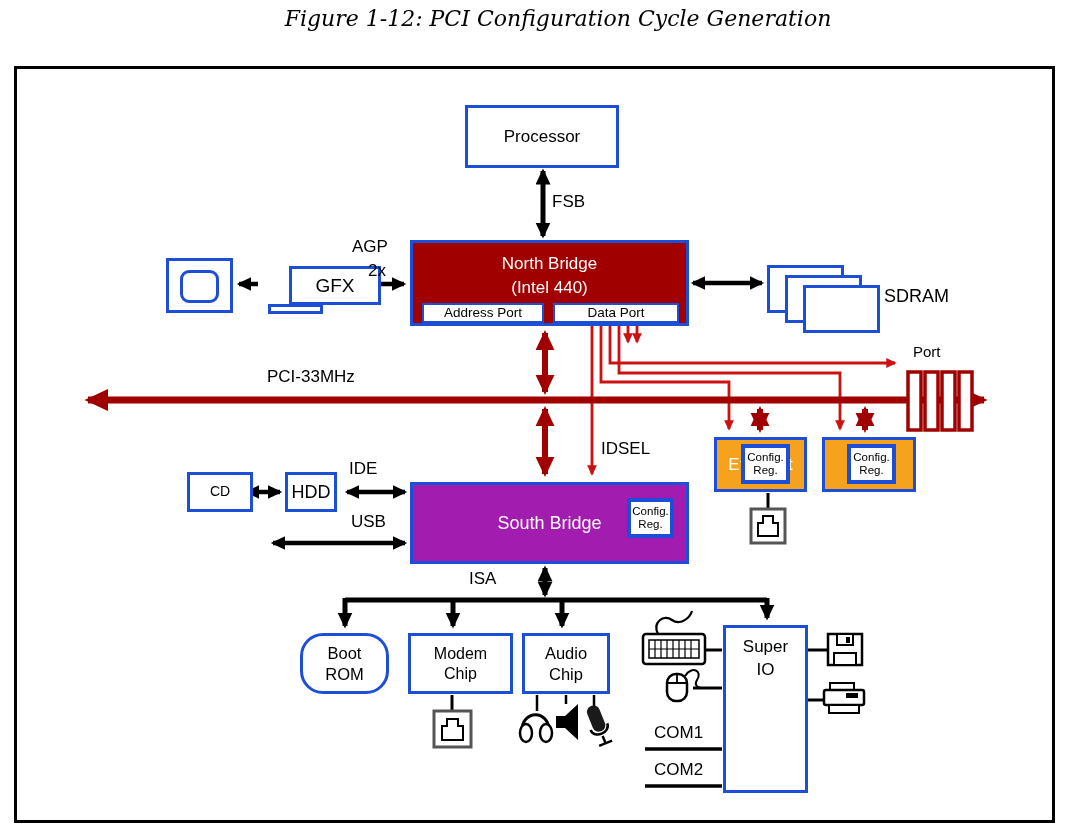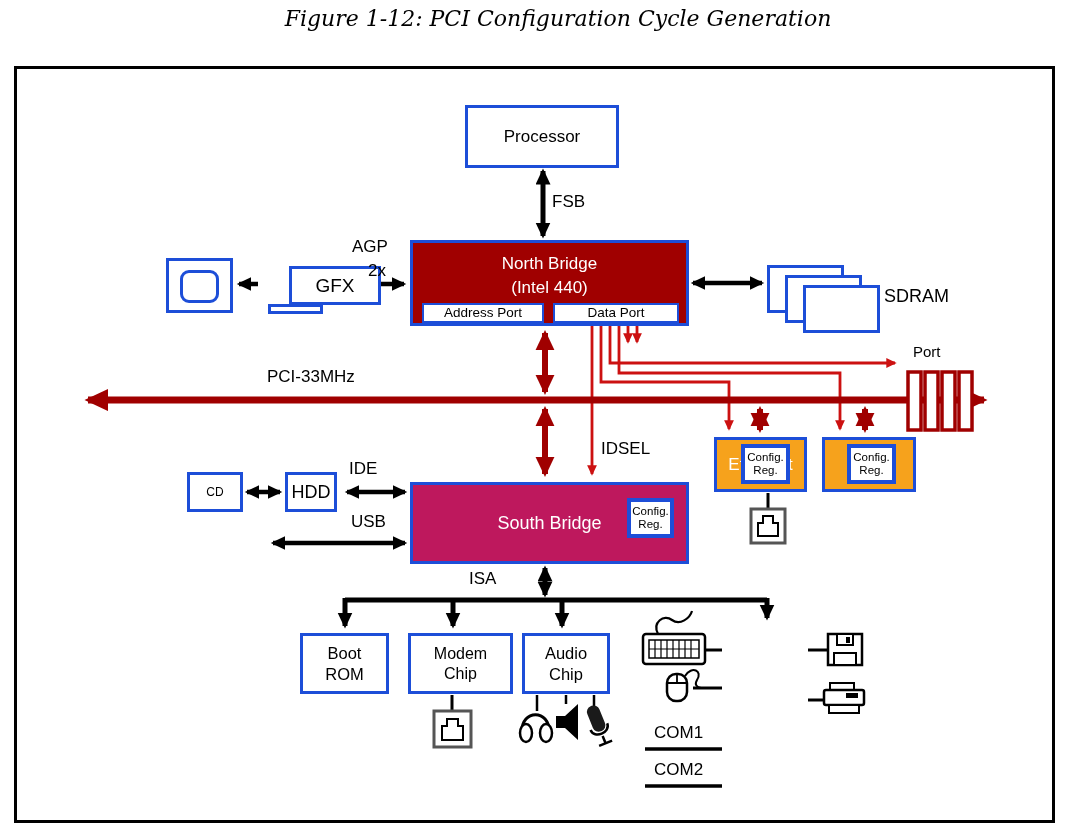--- a/index.html
+++ b/index.html
@@ -8,21 +8,21 @@
   .box{position:absolute;box-sizing:border-box;border:3px solid #1d4ed8;background:#fff;
        display:flex;align-items:center;justify-content:center;text-align:center;
        font-size:17px;line-height:1.25;z-index:2;}
   .lbl{position:absolute;font-size:17px;white-space:nowrap;z-index:2;}
   #title{position:absolute;left:0;top:6px;width:1068px;text-align:center;
          font-family:"DejaVu Serif",serif;font-style:italic;font-size:22px;z-index:2;margin-left:24px;}
   #frame{position:absolute;left:14px;top:66px;width:1041px;height:757px;
          box-sizing:border-box;border:3px solid #000;z-index:0;background:#fff;}
   #wires{position:absolute;left:0;top:0;z-index:1;}
   .darkred-bg{background:#A00000;color:#fff;}
-  .blue-bg{background:#be185d;color:#fff;}
+  .blue-bg{background:#a21caf;color:#fff;}
   .orange-bg{background:#F6A21C;color:#fff;}
   .cfg{border-width:4px;font-size:11.5px;line-height:1.15;flex-direction:column;z-index:3;}
   .two{flex-direction:column;}
 </style>
 </head>
 <body>
 
 <div id="stage">
 
   <div id="title">Figure 1-12: PCI Configuration Cycle Generation</div>
@@ -159,21 +159,21 @@
     <span>GFX</span>
   </div>
 
   <div class="box" style="left:166px;top:258px;width:67px;height:55px;"></div>
   <div class="box" style="left:180px;top:270px;width:39px;height:33px;border-radius:9px;"></div>
 
   <div class="box" style="left:767px;top:265px;width:77px;height:48px;"></div>
   <div class="box" style="left:785px;top:275px;width:77px;height:48px;"></div>
   <div class="box" style="left:803px;top:285px;width:77px;height:48px;"></div>
 
-  <div class="box" style="left:187px;top:472px;width:56px;height:40px;font-size:12px;">
+  <div class="box" style="left:187px;top:472px;width:66px;height:40px;font-size:14px;">
     <span>CD</span>
   </div>
   <div class="box" style="left:285px;top:472px;width:52px;height:40px;font-size:18px;">
     <span>HDD</span>
   </div>
 
   <div class="box blue-bg" style="left:410px;top:482px;width:279px;height:82px;font-size:18px;">
     <span>South Bridge</span>
   </div>
   <div class="box cfg" style="left:627px;top:498px;width:47px;height:40px;">
@@ -190,31 +190,35 @@
   </div>
 
   <div class="box orange-bg" style="left:822px;top:437px;width:94px;height:55px;">
     <span>SCSI</span>
   </div>
   <div class="box cfg" style="left:847px;top:444px;width:49px;height:40px;">
     <span>Config.</span>
     <span>Reg.</span>
   </div>
 
-  <div class="box two" style="left:300px;top:633px;width:89px;height:61px;font-size:16.5px;">
+  <div class="box two" style="left:300px;top:633px;width:89px;height:61px;font-size:16.5px;border-radius:23px;">
     <span>Boot</span>
     <span>ROM</span>
   </div>
   <div class="box two" style="left:408px;top:633px;width:105px;height:61px;font-size:16px;">
     <span>Modem</span>
     <span>Chip</span>
   </div>
   <div class="box two" style="left:522px;top:633px;width:88px;height:61px;font-size:16.5px;">
     <span>Audio</span>
     <span>Chip</span>
+  </div>
+  <div class="box two" style="left:723px;top:625px;width:85px;height:168px;justify-content:flex-start;padding-top:8px;line-height:1.35;">
+    <span>Super</span>
+    <span>IO</span>
   </div>
 
   <div class="lbl" style="left:552px;top:192px;">FSB</div>
   <div class="lbl" style="left:352px;top:237px;">AGP</div>
   <div class="lbl" style="left:368px;top:261px;">2x</div>
   <div class="lbl" style="left:884px;top:286px;font-size:18px;">SDRAM</div>
   <div class="lbl" style="left:267px;top:367px;">PCI-33MHz</div>
   <div class="lbl" style="left:913px;top:343px;font-size:15px;">Port</div>
   <div class="lbl" style="left:601px;top:439px;">IDSEL</div>
   <div class="lbl" style="left:349px;top:459px;">IDE</div>

